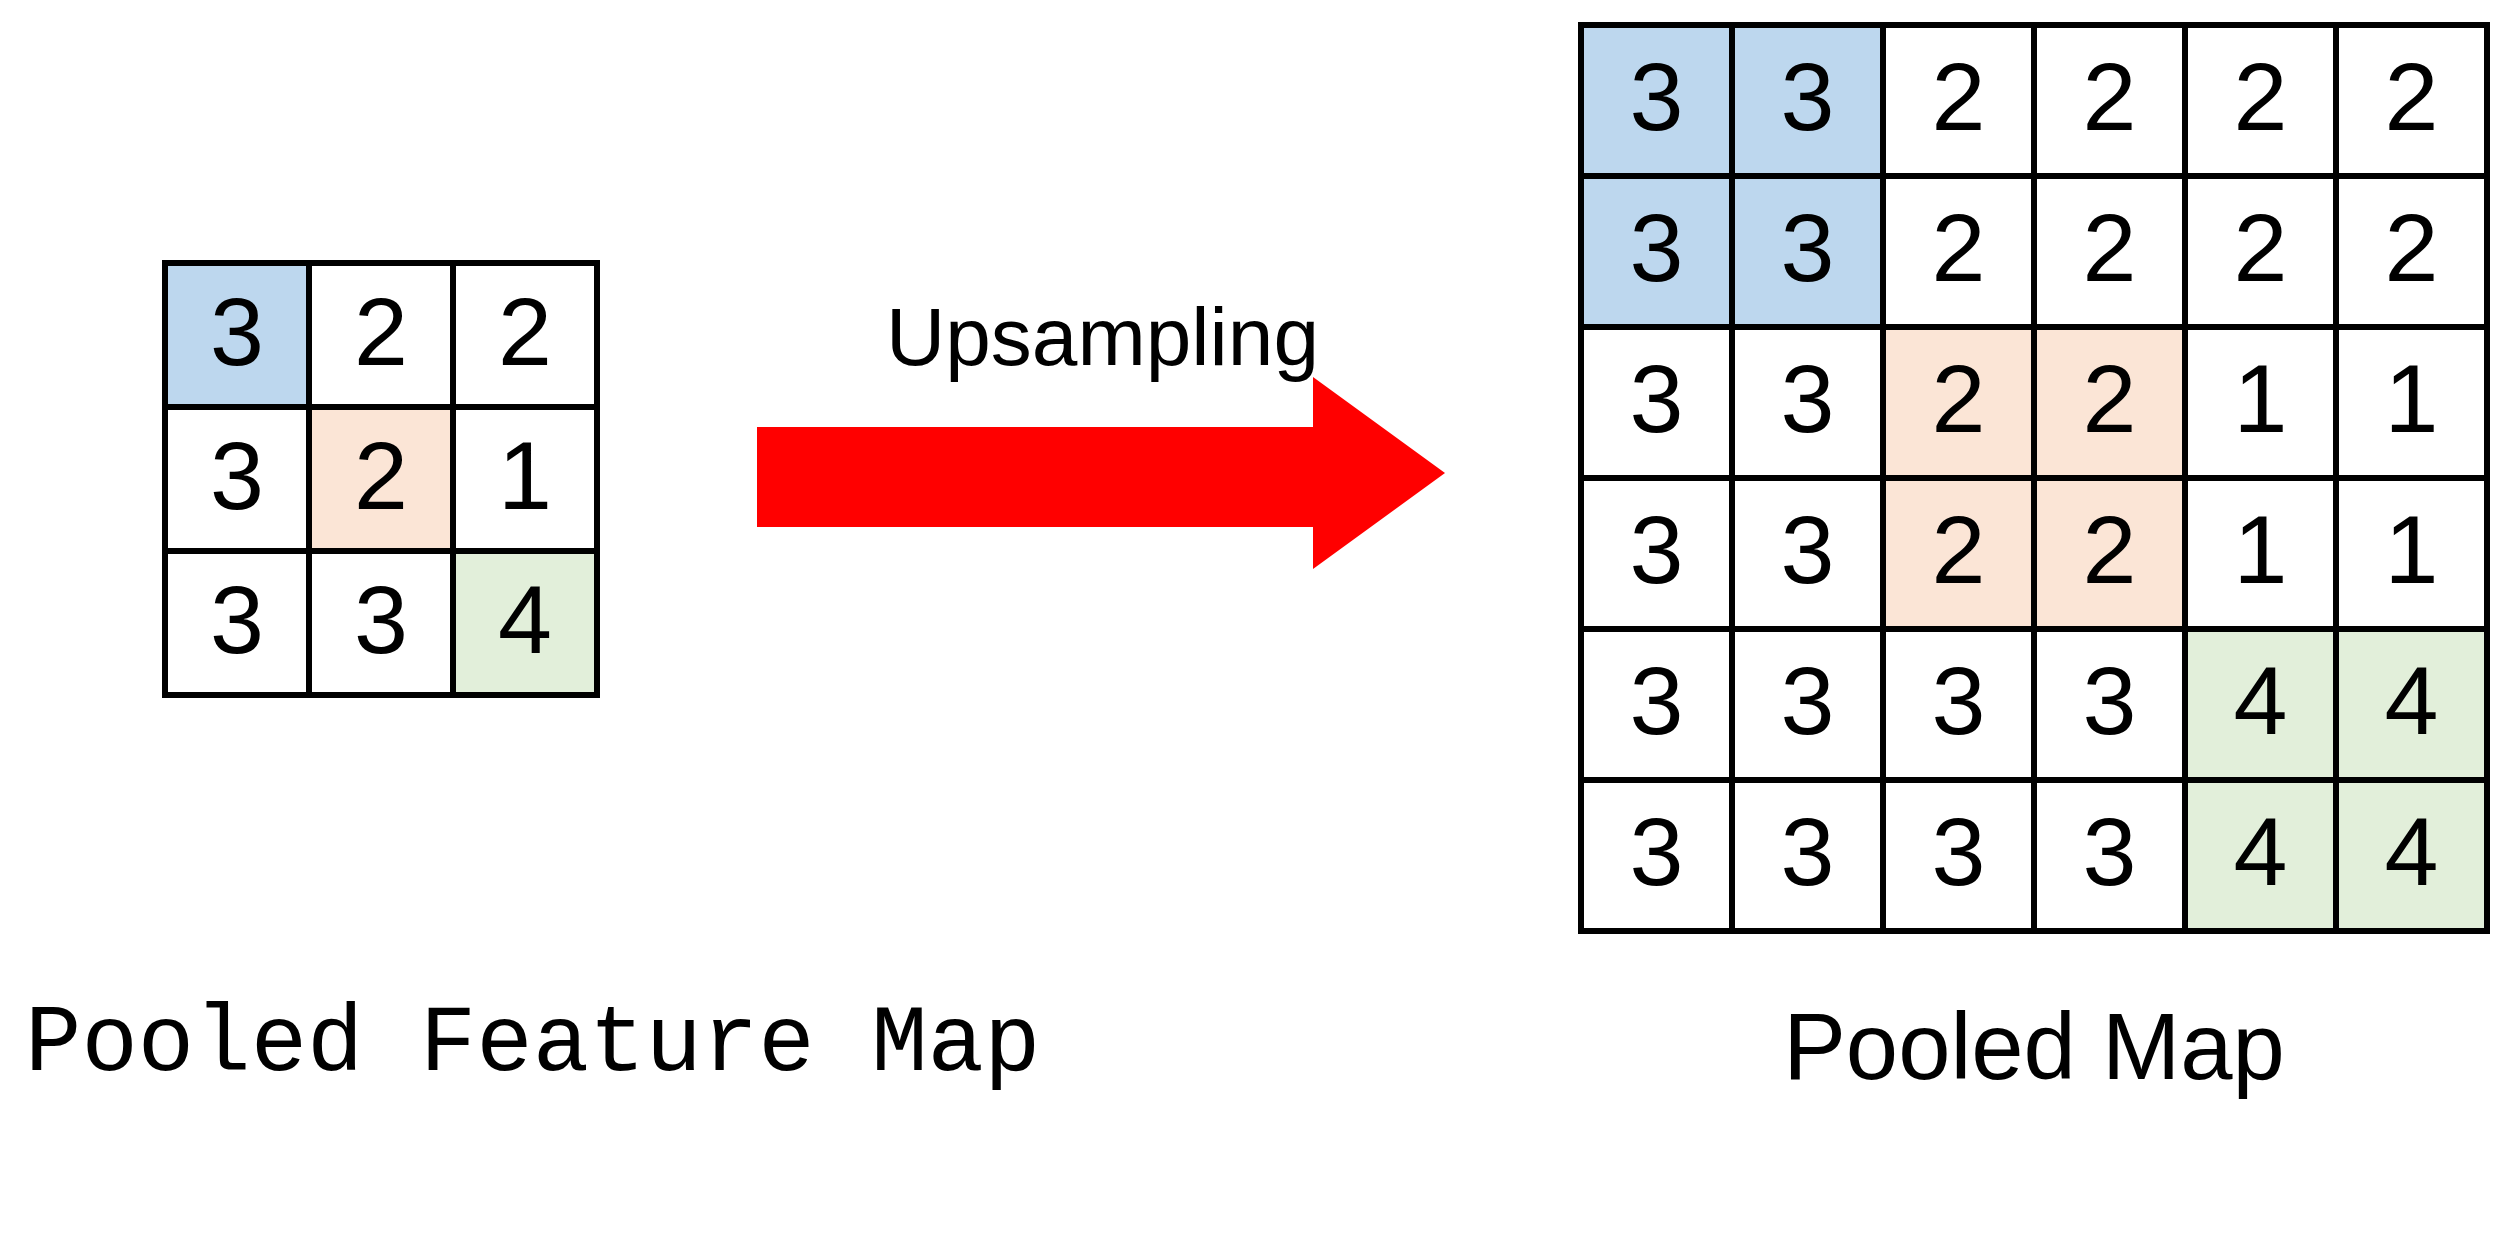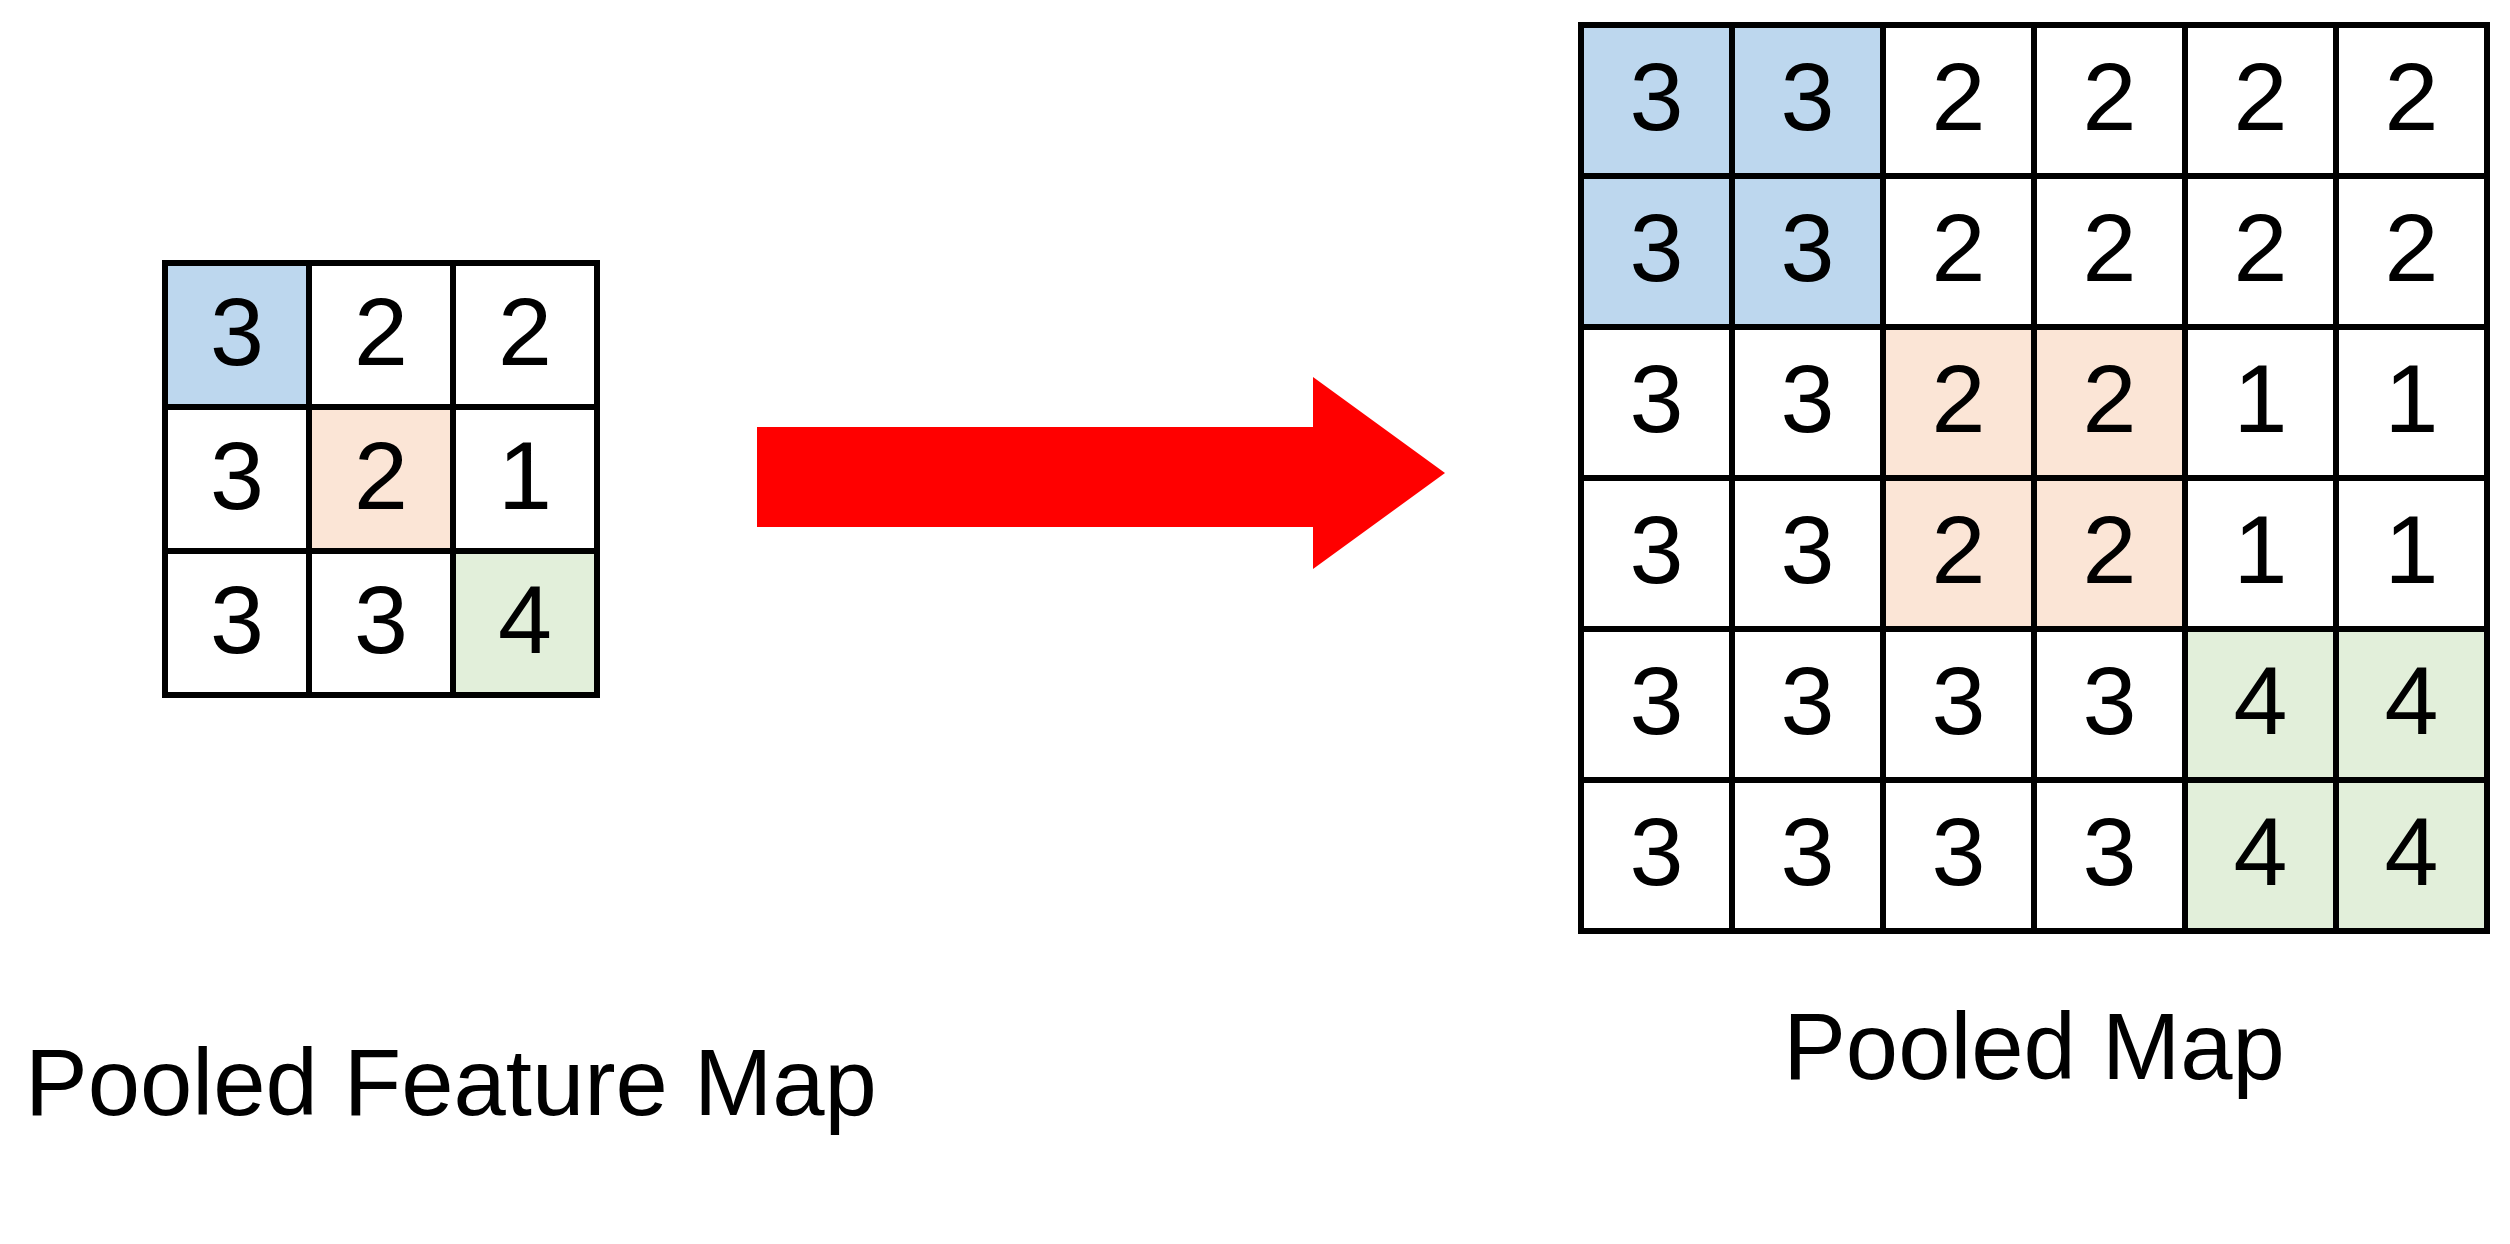--- a/index.html
+++ b/index.html
@@ -51,24 +51,25 @@
     position: absolute;
     left: 755px; top: 296px;
     width: 695px;
     text-align: center;
     font-size: 82px;
     line-height: 1;
     white-space: nowrap;
   }
   .left-label {
     position: absolute;
-    left: 25px; top: 1036px;
+    left: 25px; top: 998px;
     font-size: 94px;
     line-height: 1;
     white-space: nowrap;
+    font-family: Liberation Mono, monospace;
   }
   .right-label {
     position: absolute;
     left: 1578px; top: 991px;
     width: 912px;
     text-align: center;
     font-size: 94px;
     line-height: 112px;
     white-space: nowrap;
   }
@@ -83,20 +84,21 @@
       <div class="cell" style="background: rgb(255, 255, 255);">2</div>
       <div class="cell" style="background: rgb(255, 255, 255);">2</div>
       <div class="cell" style="background: rgb(255, 255, 255);">3</div>
       <div class="cell" style="background: rgb(251, 229, 214);">2</div>
       <div class="cell" style="background: rgb(255, 255, 255);">1</div>
       <div class="cell" style="background: rgb(255, 255, 255);">3</div>
       <div class="cell" style="background: rgb(255, 255, 255);">3</div>
       <div class="cell" style="background: rgb(226, 239, 218);">4</div>
     </div>
 
+  <div class="arrow-label">Upsampling</div>
 
   <div class="arrow-wrap">
     <svg width="695" height="200" viewBox="0 0 695 200" xmlns="http://www.w3.org/2000/svg">
       <polygon points="2,52 558,52 558,2 690,98 558,194 558,152 2,152" fill="#FF0000"></polygon>
     </svg>
   </div>
 
   <div id="feature-grid" class="grid">
       <div class="cell" style="background: rgb(189, 215, 238);">3</div>
       <div class="cell" style="background: rgb(189, 215, 238);">3</div>

